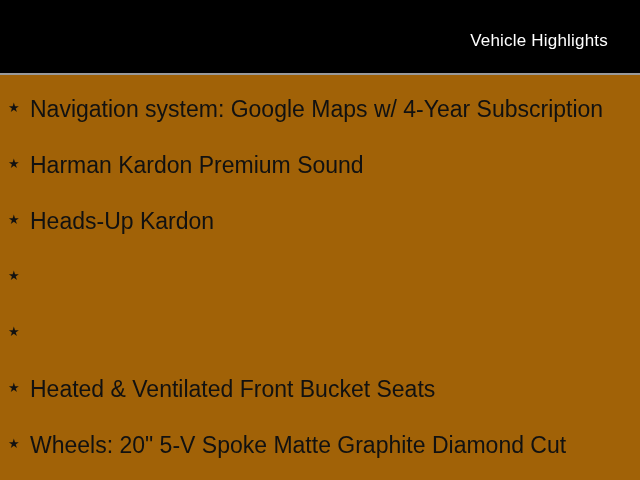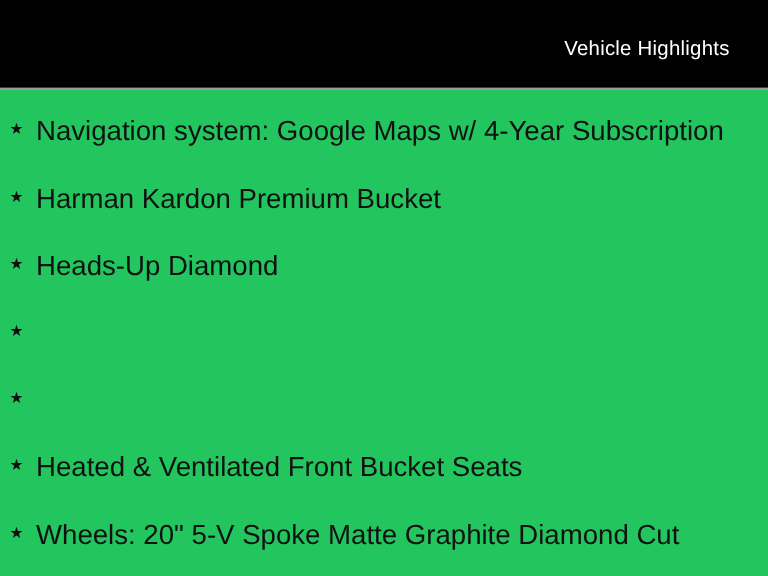--- a/index.html
+++ b/index.html
@@ -4,21 +4,21 @@
 <style>
   html, body {
     margin: 0;
     padding: 0;
     background: #ffffff;
   }
   .page {
     position: relative;
     width: 640px;
     height: 480px;
-    background: #22c55e;
+    background: #a16207;
     overflow: hidden;
     font-family: "Liberation Sans", sans-serif;
   }
   .header {
     box-sizing: border-box;
     height: 75px;
     background: #000000;
     display: flex;
     align-items: center;
     justify-content: flex-end;
@@ -67,25 +67,25 @@
   <header class="header">
     <h1 class="title">Vehicle Highlights</h1>
   </header>
   <ul class="list" id="highlights-list">
       <li>
         <span class="star">★</span>
         <span class="label">Navigation system: Google Maps w/ 4-Year Subscription</span>
       </li>
       <li>
         <span class="star">★</span>
-        <span class="label">Harman Kardon Premium Bucket</span>
+        <span class="label">Harman Kardon Premium Sound</span>
       </li>
       <li>
         <span class="star">★</span>
-        <span class="label">Heads-Up Diamond</span>
+        <span class="label">Heads-Up Kardon</span>
       </li>
       <li>
         <span class="star">★</span>
       </li>
       <li>
         <span class="star">★</span>
       </li>
       <li>
         <span class="star">★</span>
         <span class="label">Heated &amp; Ventilated Front Bucket Seats</span>

